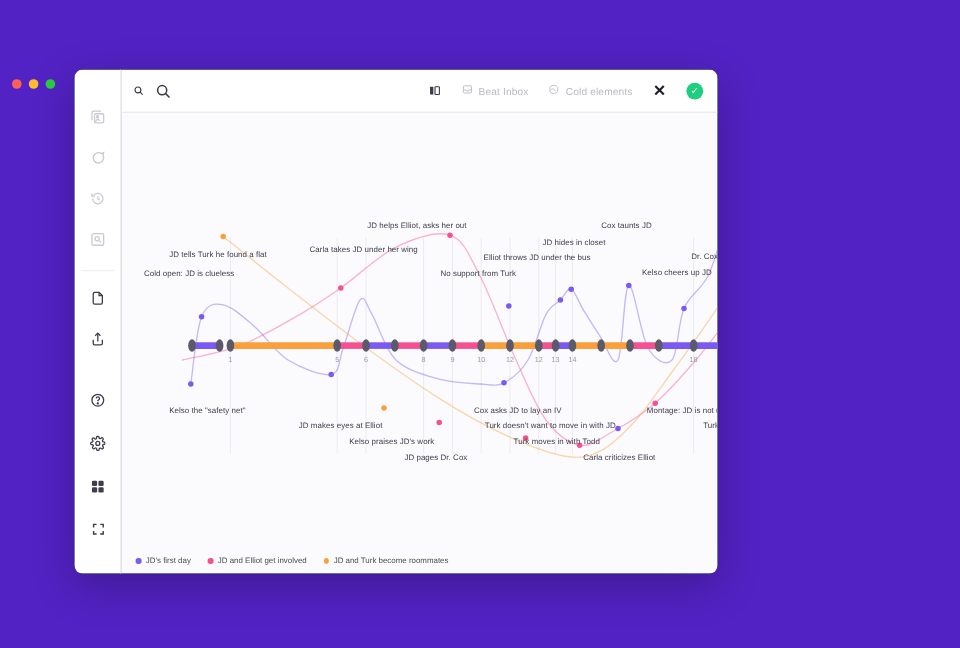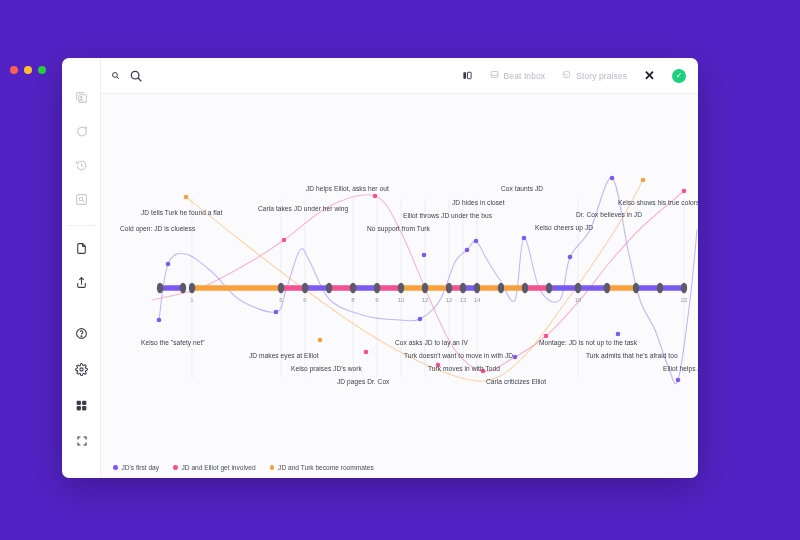--- a/index.html
+++ b/index.html
@@ -7,21 +7,21 @@
     width: 800px; height: 540px;
     background: #5b22c9;
     font-family: "Liberation Sans", sans-serif;
     overflow: hidden;
   }
   #root { position: relative; width: 800px; height: 540px; background: #5322c4; }
 
   
   .window {
     position: absolute; left: 62px; top: 58px;
-    width: 636px; height: 420px;
+    width: 536px; height: 420px;
     background: #14532d;
     border-radius: 7px 7px 7px 7px;
     box-shadow: 0 10px 34px rgba(0,0,0,.25);
     overflow: hidden;
     display: flex;
   }
 
   
   .rail {
     width: 39px; height: 100%;
@@ -206,21 +206,21 @@
             </span>
             <span>Beat Inbox</span>
           </span>
           <span class="tb-btn">
             <span>
               <svg width="9" height="9" viewBox="0 0 24 24" fill="none" stroke="currentColor" stroke-width="2">
                 <circle cx="12" cy="12" r="9"></circle>
                   <path d="M4.5 14.5c1.8-3 4.6-4 7-3.2 2 .7 3.2 2.6 3.3 4.6"></path>
               </svg>
             </span>
-            <span>Story praises</span>
+            <span>Cold elements</span>
           </span>
           <span class="tb-close">✕</span>
           <span class="tb-check">✓</span>
         </div>
       </div>
 
       <div class="canvas">
         <svg id="chart-svg" width="637" height="384">
             <line x1="91" y1="104" x2="91" y2="284" stroke="#e7e7ef" stroke-width="0.7"></line>
             <line x1="180" y1="104" x2="180" y2="284" stroke="#e7e7ef" stroke-width="0.7"></line>

